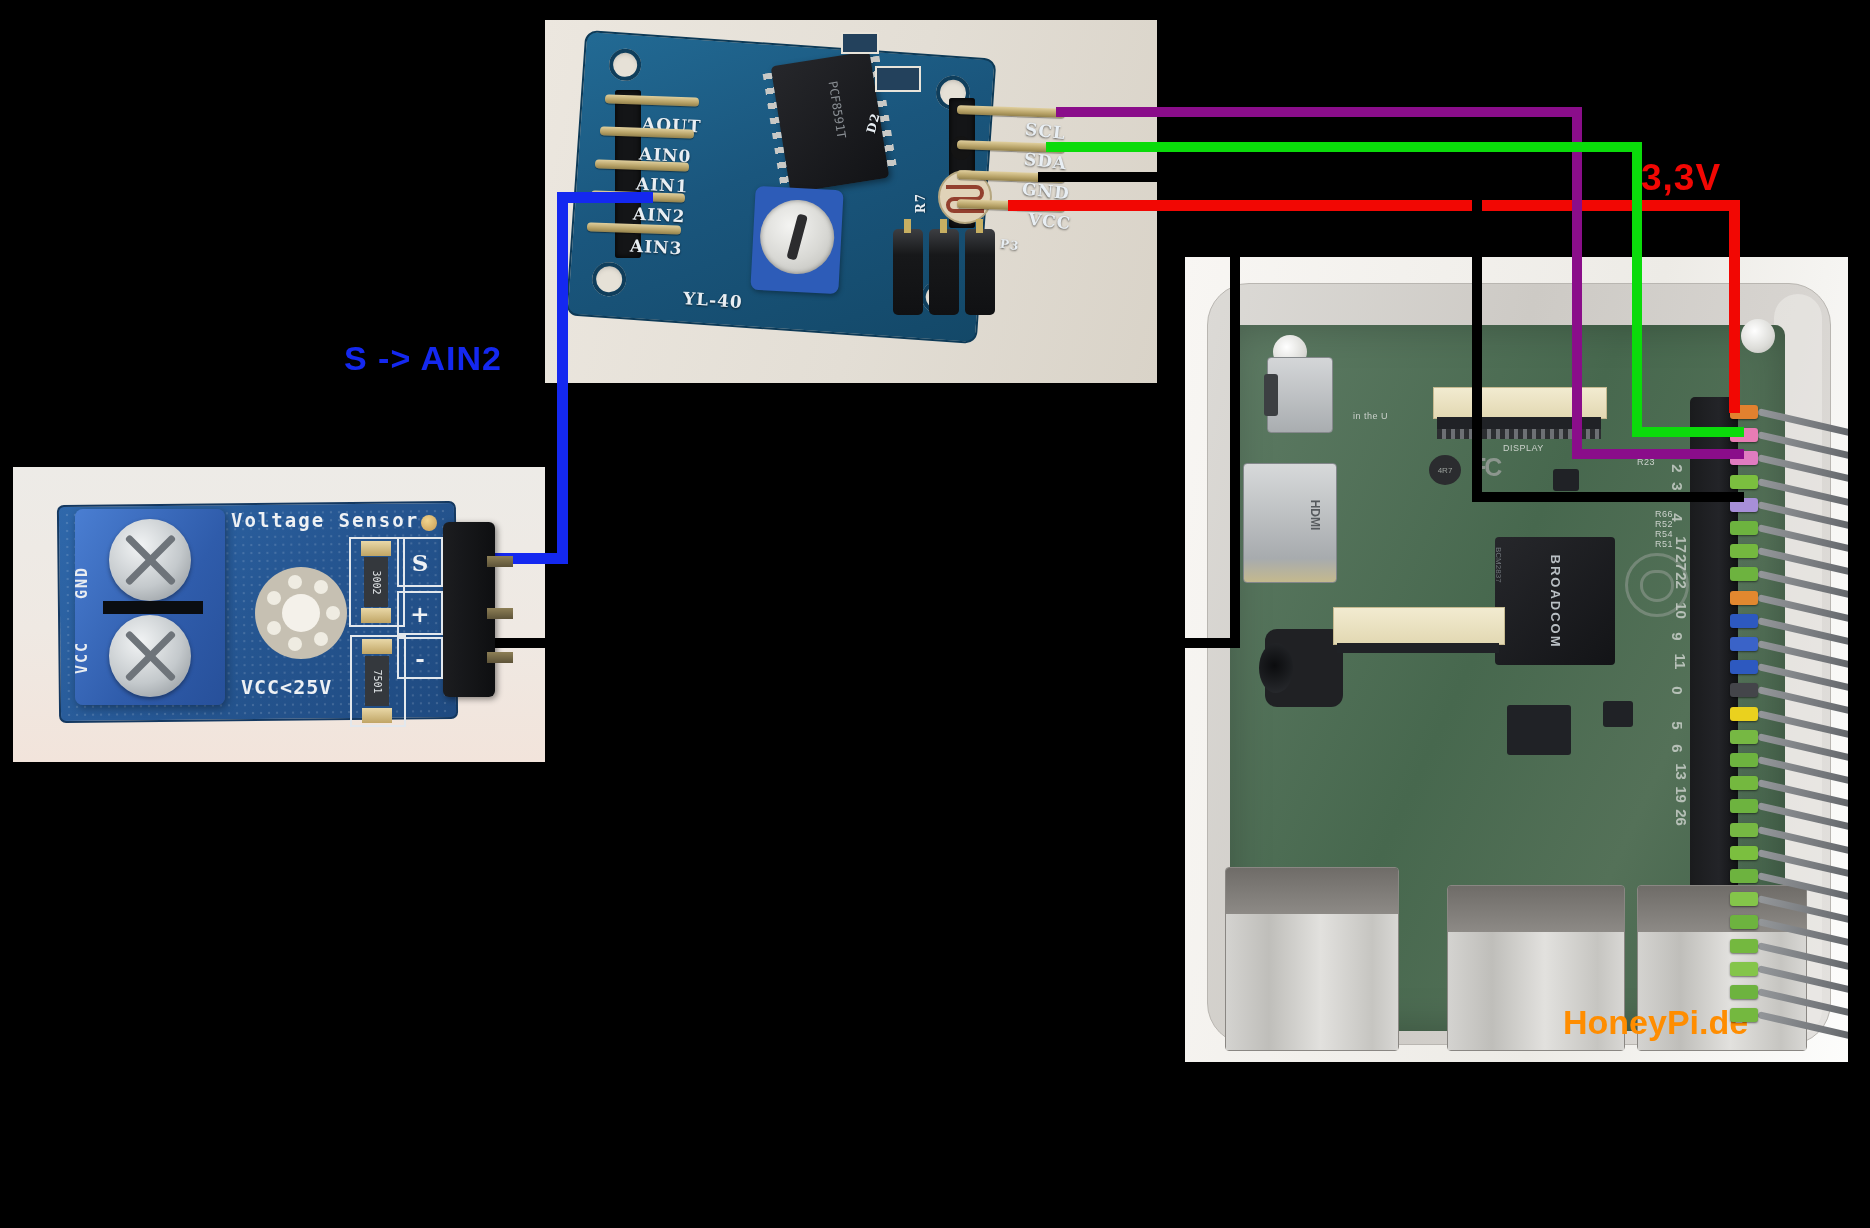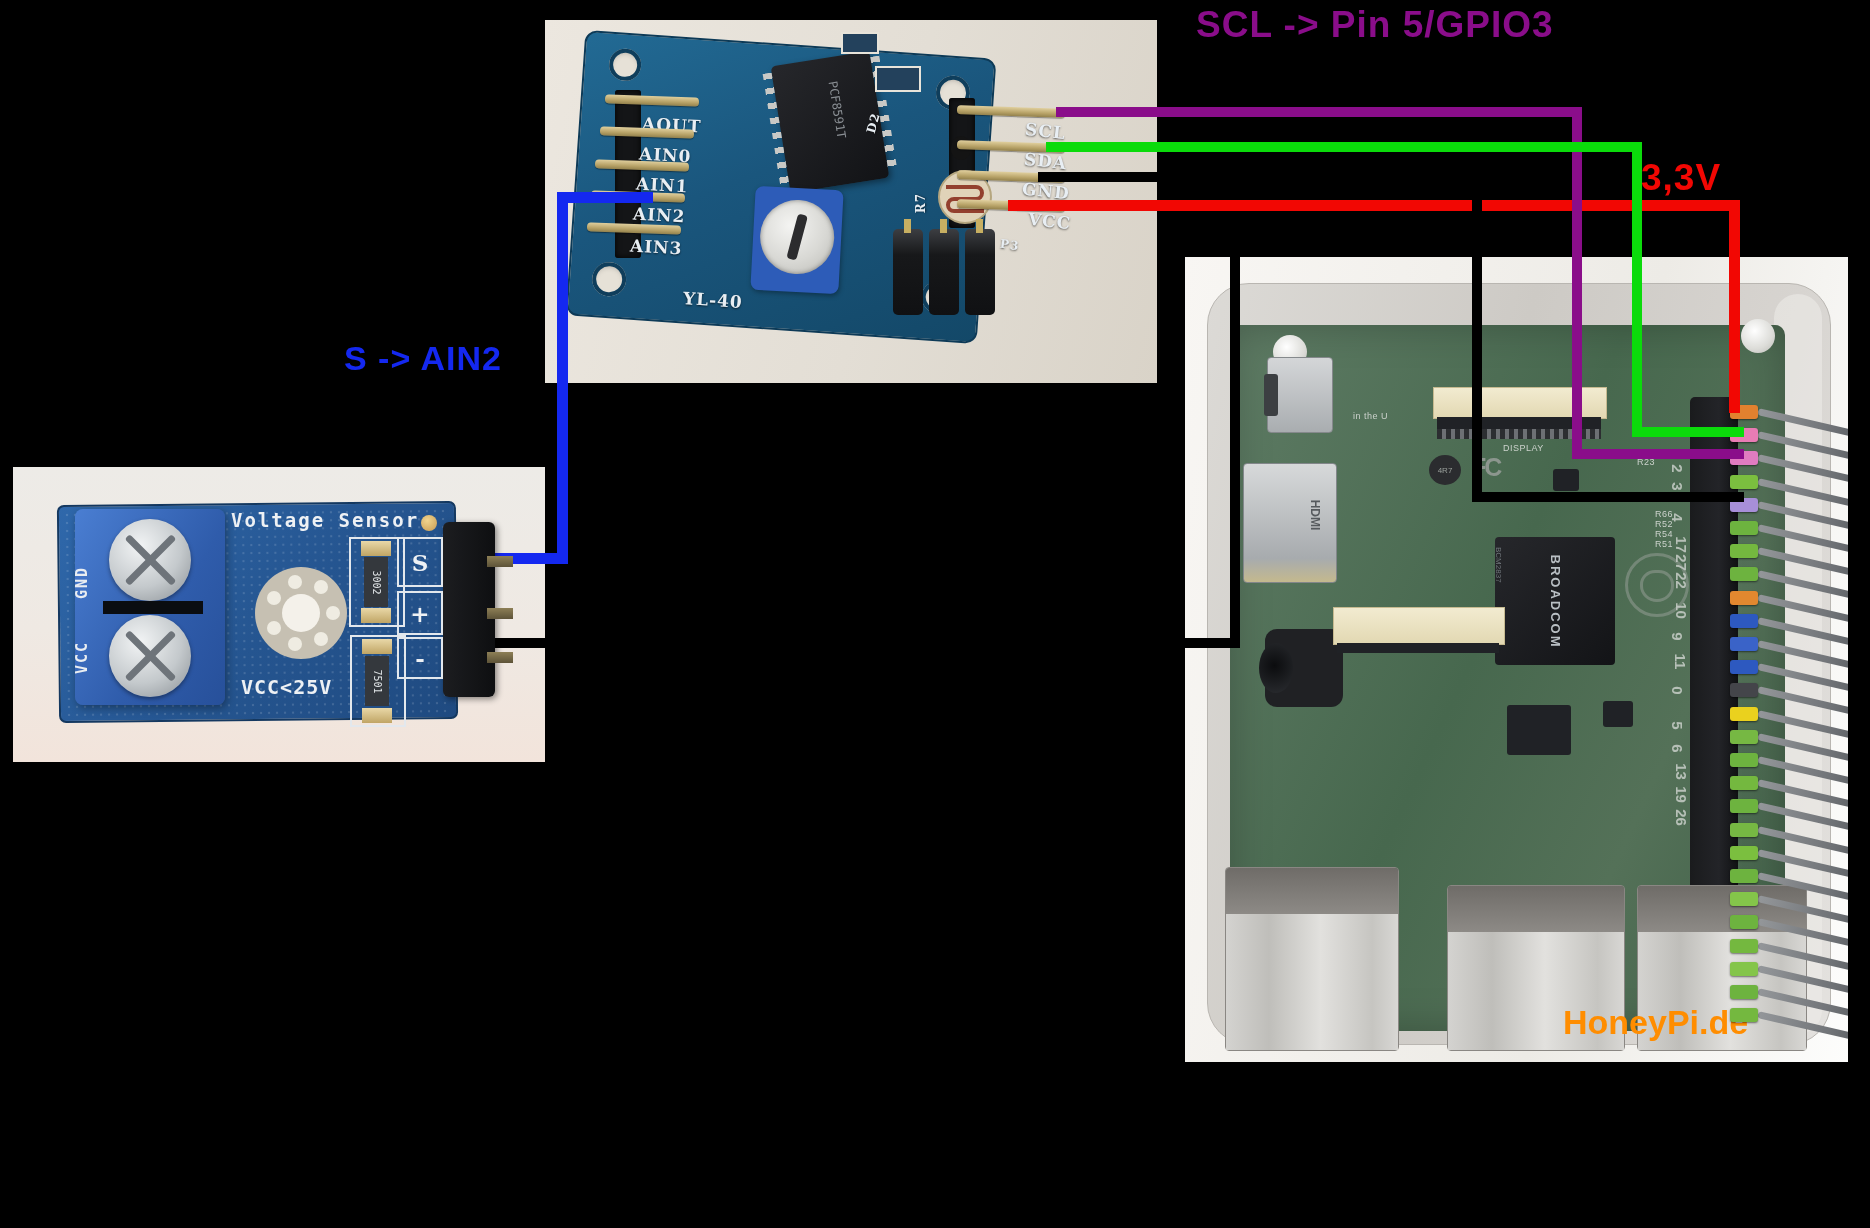--- a/index.html
+++ b/index.html
@@ -338,16 +338,15 @@
     <div class="w" style="left: 1572px; top: 107px; width: 10px; height: 352px; background: rgb(138, 13, 138);"></div>
     <div class="w" style="left: 1572px; top: 449px; width: 172px; height: 10px; background: rgb(138, 13, 138);"></div>
     <div class="w" style="left: 1046px; top: 142px; width: 596px; height: 10px; background: rgb(11, 219, 11);"></div>
     <div class="w" style="left: 1632px; top: 142px; width: 10px; height: 295px; background: rgb(11, 219, 11);"></div>
     <div class="w" style="left: 1632px; top: 427px; width: 112px; height: 10px; background: rgb(11, 219, 11);"></div>
     <div class="w" style="left: 557px; top: 192px; width: 96px; height: 11px; background: rgb(20, 40, 240);"></div>
     <div class="w" style="left: 557px; top: 192px; width: 11px; height: 372px; background: rgb(20, 40, 240);"></div>
     <div class="w" style="left: 481px; top: 553px; width: 87px; height: 11px; background: rgb(20, 40, 240);"></div>
   </div>
 
-  <div class="lbl" style="left: 1196px; top: 4px; color: rgb(138, 13, 138);">SCL -&gt; Pin 5/GPIO3</div>
   <div class="lbl" style="left: 1641px; top: 157px; color: rgb(242, 7, 3);">3,3V</div>
   <div class="lbl" style="left: 344px; top: 339px; font-size: 34px; color: rgb(20, 40, 240);">S -&gt; AIN2</div>
 </div>
 
 </body></html>

